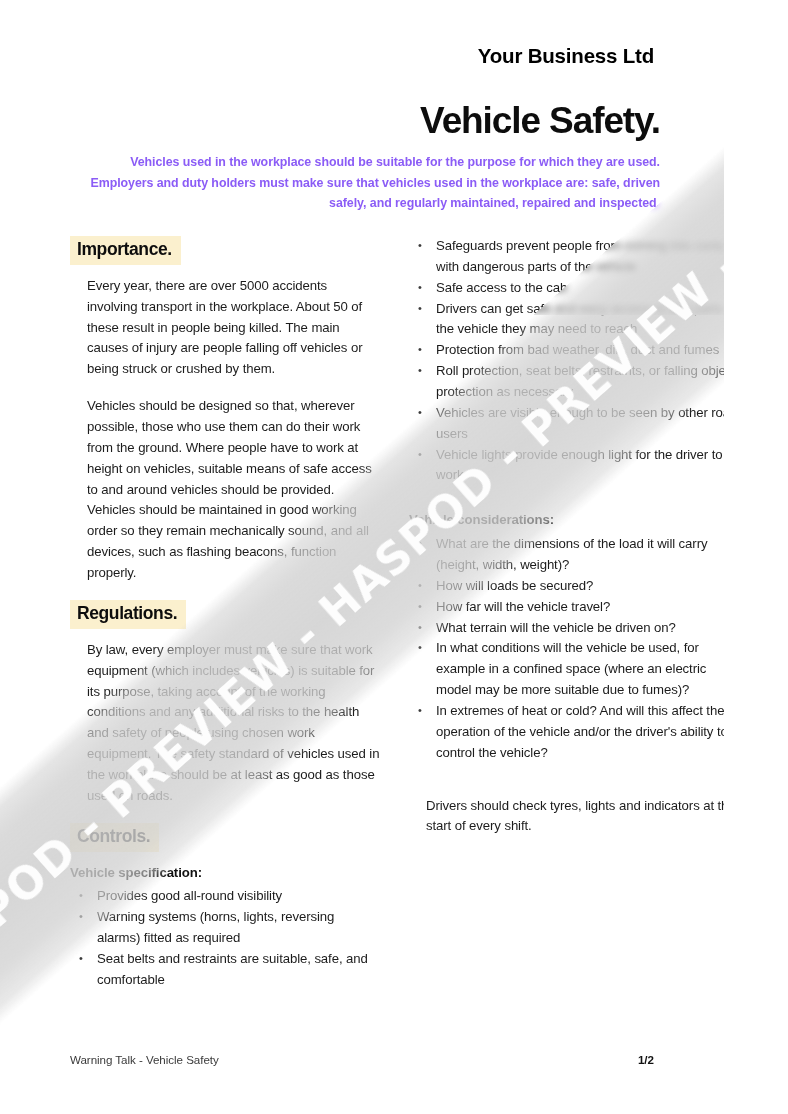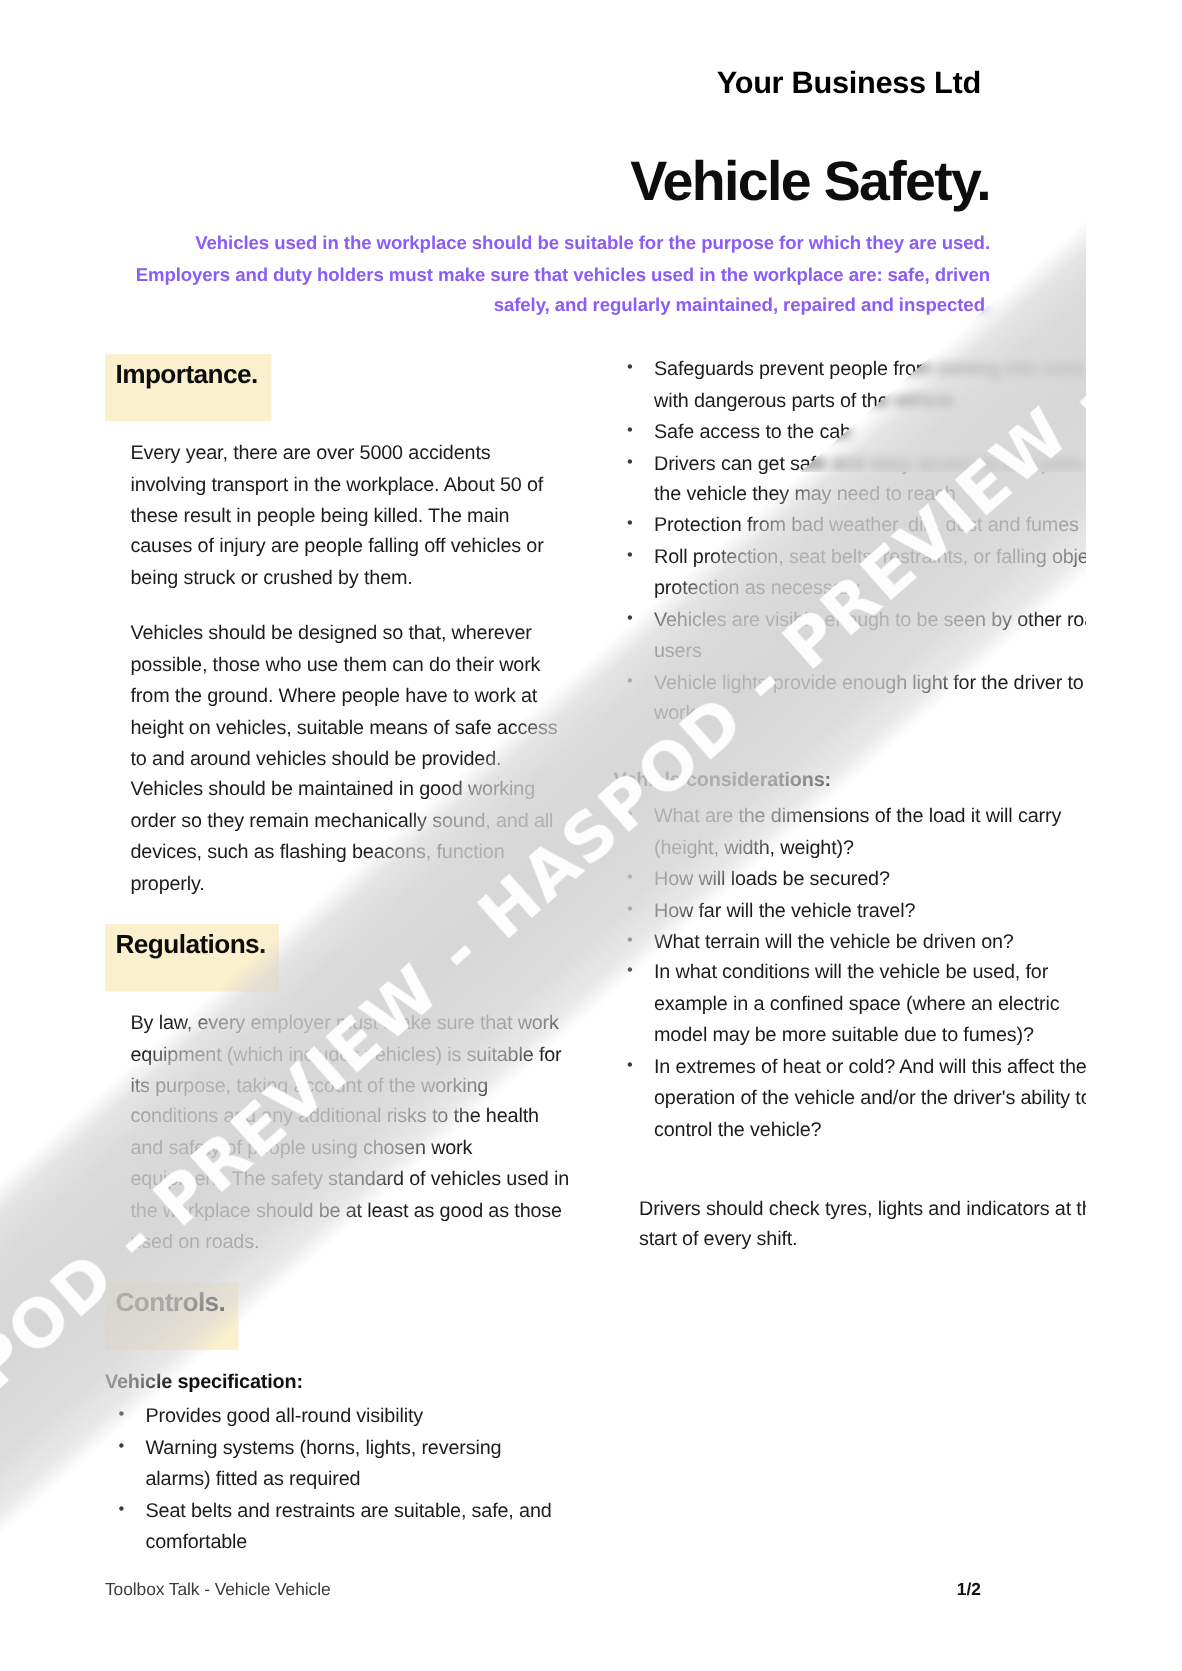--- a/index.html
+++ b/index.html
@@ -82,21 +82,21 @@
   }
 
   
   .section-head {
     display: inline-block;
     background: #fbf0ce;
     font-size: 17.5px;
     font-weight: 700;
     color: #0d0d0d;
     letter-spacing: -0.4px;
-    padding: 3px 9px 20px 7px;
+    padding: 3px 9px 4px 7px;
     margin: 0 0 11px 0;
     line-height: 1.25;
   }
 
   p.body-text {
     font-size: 13.2px;
     line-height: 1.58;
     color: #1c1c1c;
     margin: 0 0 16px 17px;
     letter-spacing: -0.1px;
@@ -272,21 +272,21 @@
 
       <div class="gap-block"></div>
 
       <p class="body-text">Drivers should check tyres, lights and indicators at the start of every shift.</p>
 
 
     </div>
   </div>
 
   <div class="footer">
-    <span class="footer-left">Toolbox Talk - Vehicle Vehicle</span>
+    <span class="footer-left">Warning Talk - Vehicle Safety</span>
     <span class="footer-right">1/2</span>
   </div>
 
   <div class="watermark">
     <div class="wm-band">
       <span class="wm-text">POD - PREVIEW - HASPOD - PREVIEW - HA</span>
     </div>
   </div>
 
 </div>

